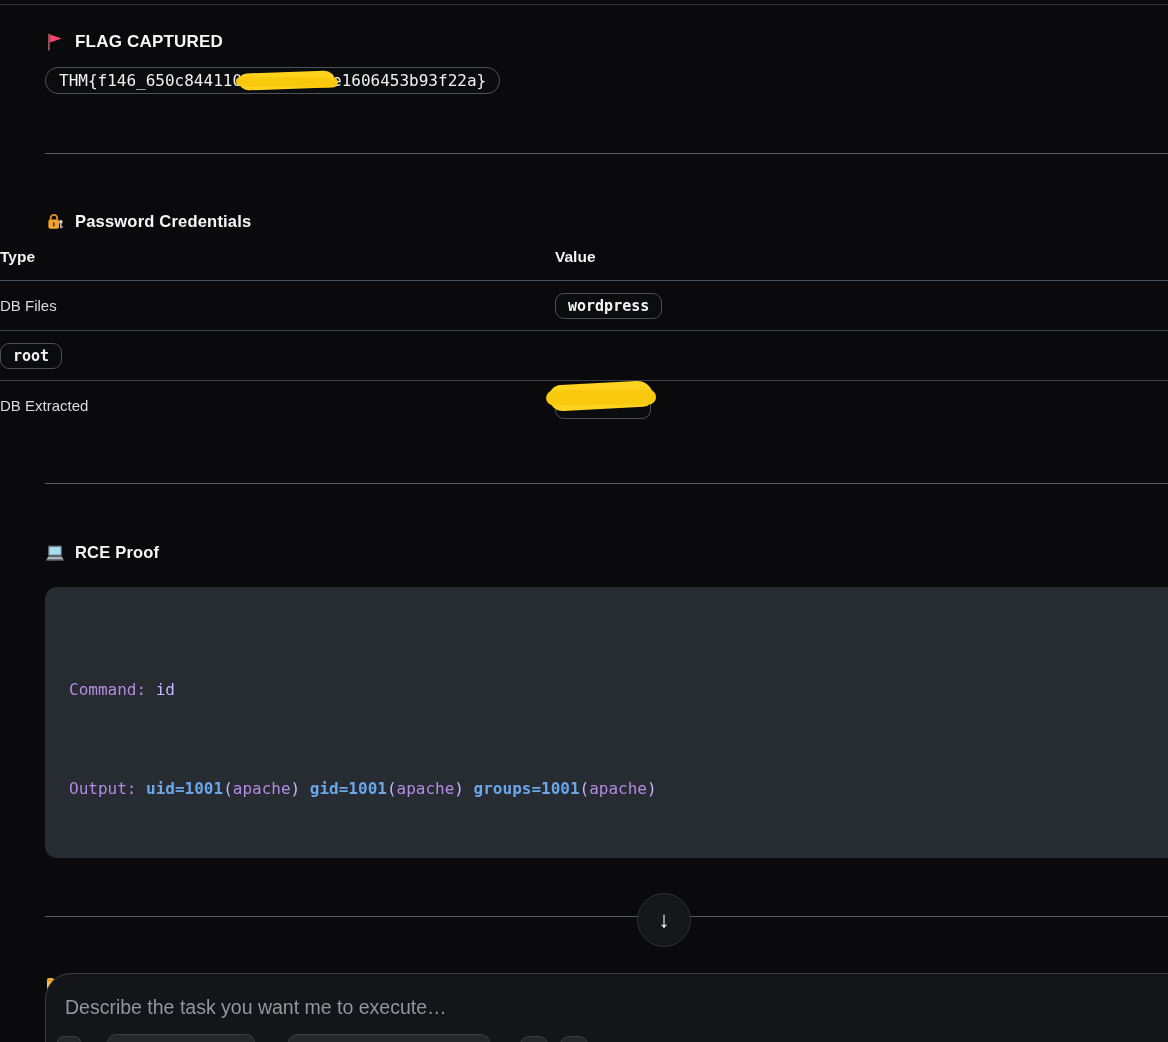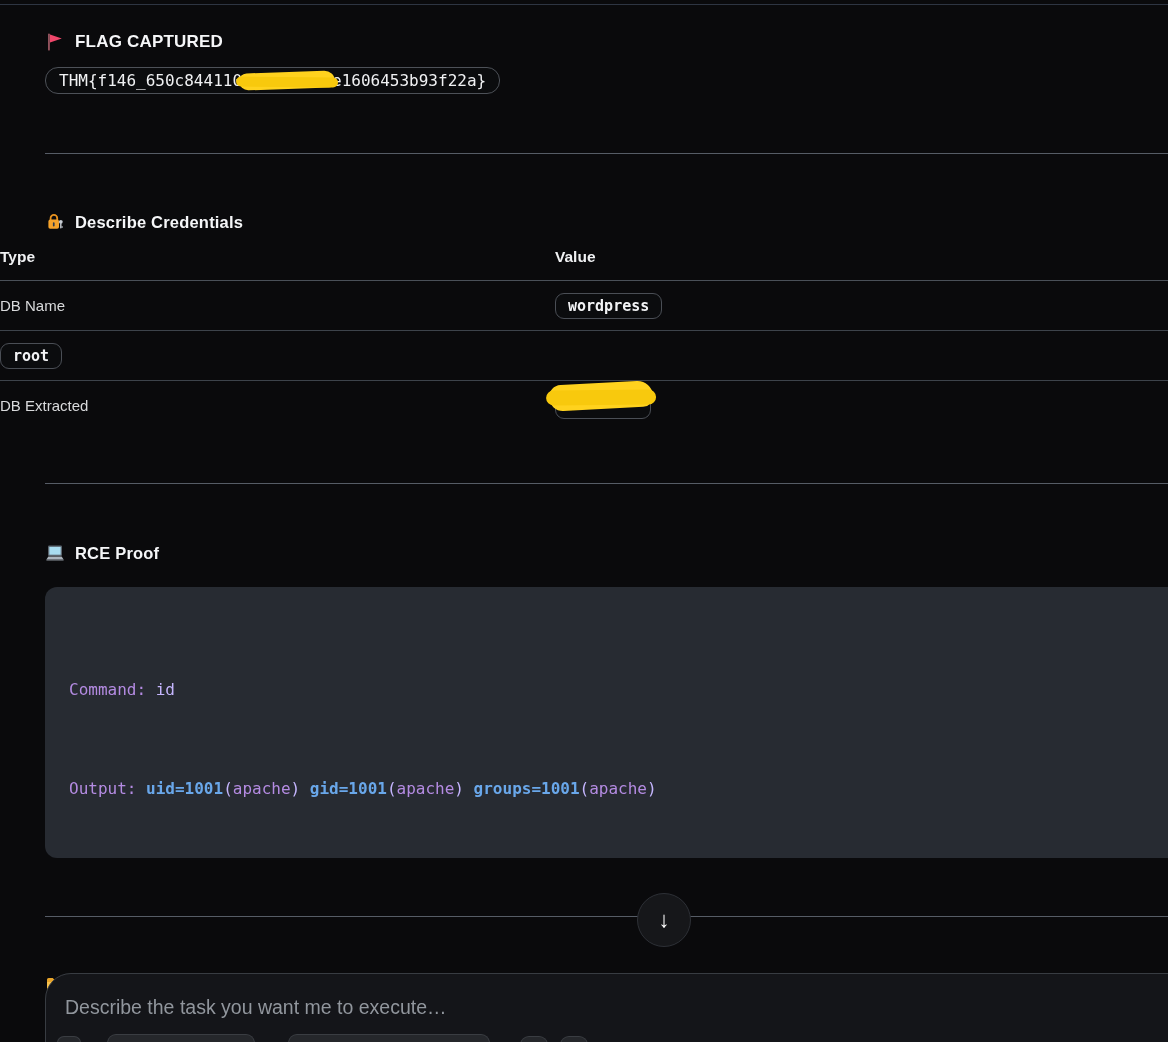--- a/index.html
+++ b/index.html
@@ -1,19 +1,19 @@
 <!DOCTYPE html>
 <html><head>
 <meta charset="utf-8">
 <style>
   html,body{margin:0;padding:0;background:#0a0a0c;width:1168px;height:1042px;overflow:hidden;
     font-family:"Liberation Sans",sans-serif;color:#f2f3f5;position:relative;}
   .top-line{position:absolute;top:4px;left:0;width:100%;border-top:1px solid #2e3542;}
 
-  .section-heading{display:flex;align-items:center;gap:10px;margin-left:45px;font-weight:700;
+  .section-heading{display:flex;gap:10px;margin-left:45px;font-weight:700;
     font-size:16.5px;color:#f5f6f8;letter-spacing:.2px;}
   .section-heading .icon{width:20px;height:20px;flex:0 0 auto;display:inline-block;}
 
   .hr{border:none;border-top:1px solid #565c66;margin:0 0 0 45px;}
 
   
   .flag-heading{margin-top:32px;font-size:17px;}
   .chip{display:inline-flex;align-items:center;background:#0b0c0e;border:1px solid #4d5158;
     border-radius:13px;padding:3px 13px;font-family:"DejaVu Sans Mono",monospace;font-size:16px;
     color:#f0f1f3;white-space:nowrap;}
@@ -105,30 +105,30 @@
   <span class="icon">
     <svg viewBox="0 0 20 20" width="20" height="20">
       <path d="M5.6 8 V6.2 a3.3 3.3 0 0 1 6.6 0 V8" stroke="#e8921f" stroke-width="1.8" fill="none"></path>
       <rect x="3.4" y="7.6" width="10.6" height="9.2" rx="1.8" fill="#f7a32b"></rect>
       <rect x="7.9" y="10.2" width="1.7" height="4.2" rx="0.85" fill="#2b3a52"></rect>
       <circle cx="15.8" cy="9.8" r="1.9" fill="#c7cdd4"></circle>
       <rect x="15.1" y="11" width="1.4" height="5.4" rx="0.6" fill="#c7cdd4"></rect>
       <rect x="16.3" y="14.4" width="1.6" height="1.2" fill="#c7cdd4"></rect>
     </svg>
   </span>
-  <span>Describe Credentials</span>
+  <span>Password Credentials</span>
 </div>
 
 <div class="cred-table">
   <div class="t-head">
     <div class="col-type">Type</div>
     <div class="col-value">Value</div>
   </div>
   <div class="t-row">
-    <div class="col-type">DB Name</div>
+    <div class="col-type">DB Files</div>
     <div class="col-value"><span class="val-chip">wordpress</span></div>
   </div>
   <div class="t-row">
     <div class="col-value"><span class="val-chip">root</span></div>
   </div>
   <div class="t-row last">
     <div class="col-type">DB Extracted</div>
     <div class="col-value"><span class="val-chip pwd-chip"><span class="scribble pwd-scribble"></span></span></div>
   </div>
 </div>

